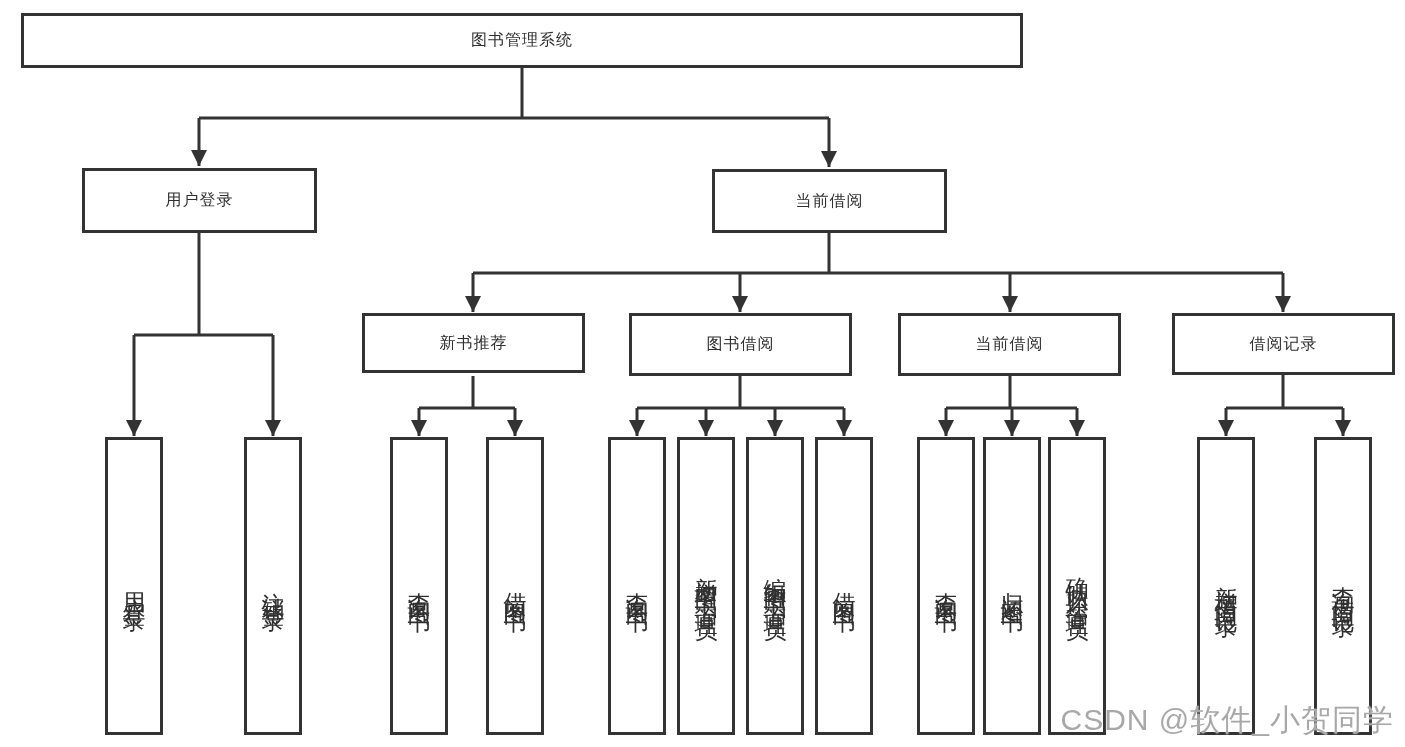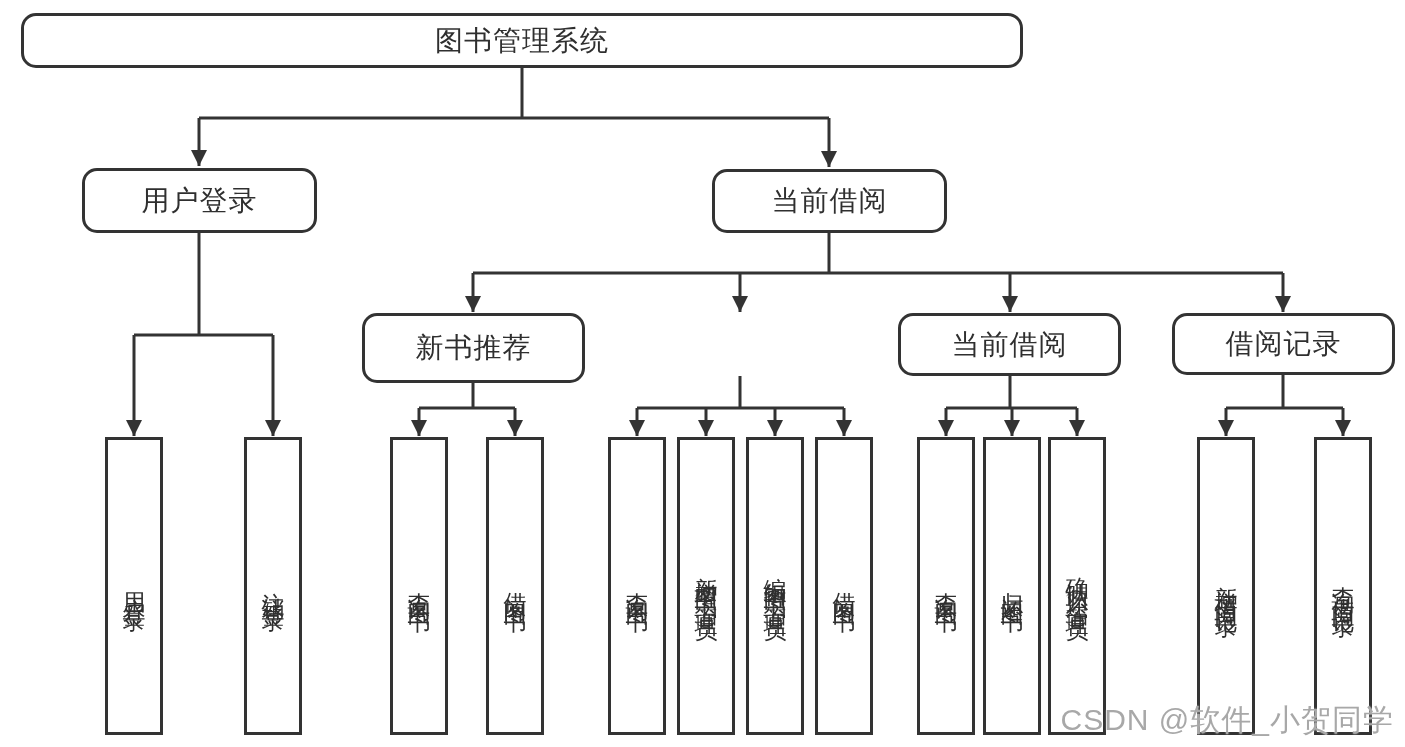--- a/index.html
+++ b/index.html
@@ -34,24 +34,23 @@
     position: absolute;
     box-sizing: border-box;
     border: 3px solid #333333;
     background: #ffffff;
     display: flex;
     align-items: center;
     justify-content: center;
     color: #2f2f2f;
   }
   .hnode {
-    font-size: 28px;
+    font-size: 16px;
     letter-spacing: 1px;
     white-space: nowrap;
-    border-radius: 15px;
   }
   .vnode {
     width: 58px;
     height: 298px;
     top: 437px;
   }
   .vnode .vtext {
     writing-mode: vertical-rl;
     text-orientation: mixed;
     font-size: 23px;
@@ -116,21 +115,22 @@
 
     <line class="arrowline" x1="1226" y1="408" x2="1226" y2="436" marker-end="url(#arrow)"></line>
     <line class="arrowline" x1="1343" y1="408" x2="1343" y2="436" marker-end="url(#arrow)"></line>
   </svg>
 
   <div class="node hnode" style="left:21px; top:13px; width:1002px; height:55px;">图书管理系统</div>
 
   <div class="node hnode" style="left:82px; top:168px; width:235px; height:65px;">用户登录</div>
   <div class="node hnode" style="left:712px; top:169px; width:235px; height:64px;">当前借阅</div>
 
-  <div class="node hnode" style="left:362px; top:313px; width:223px; height:70px;">新书推荐</div>
+  <div class="node hnode" style="left:362px; top:313px; width:223px; height:60px;">新书推荐</div>
+  <div class="node hnode" style="left:629px; top:313px; width:223px; height:63px;">图书借阅</div>
   <div class="node hnode" style="left:1172px; top:313px; width:223px; height:62px;">借阅记录</div>
   <div class="node hnode" style="left:898px; top:313px; width:223px; height:63px;">当前借阅</div>
 
   <div class="node vnode" style="left:105px;">
     <span class="vtext">用户登录</span>
   </div>
   <div class="node vnode" style="left:244px;">
     <span class="vtext">注销登录</span>
   </div>
 

